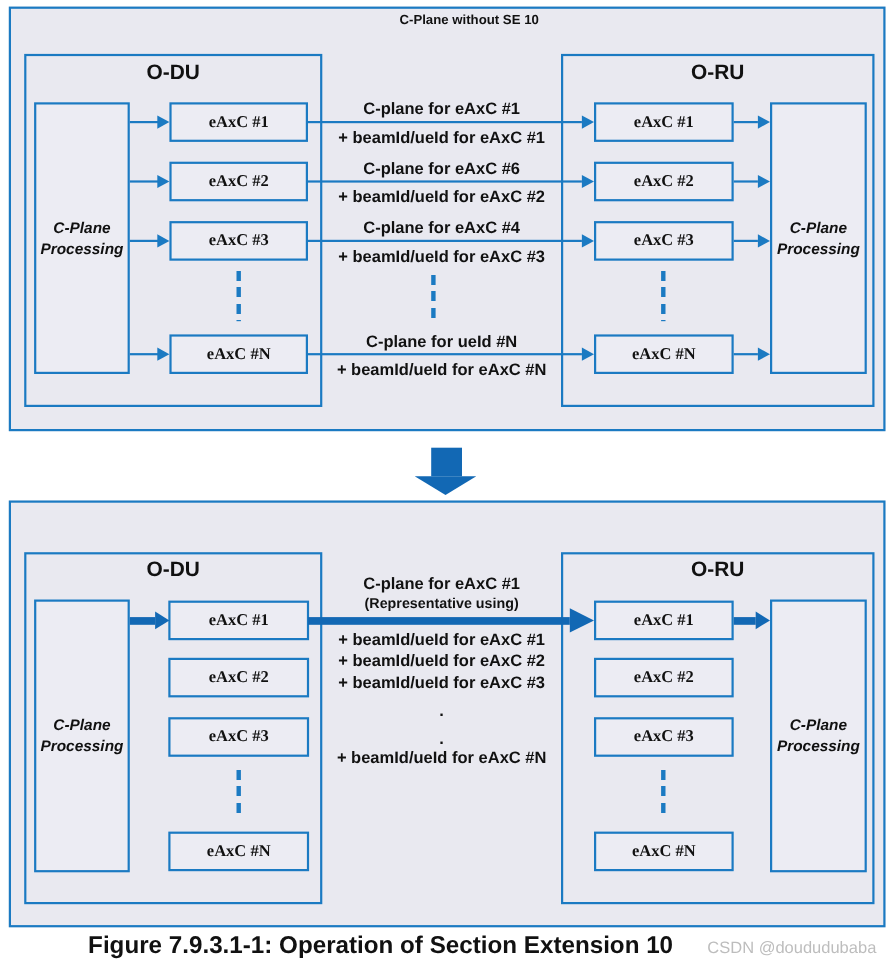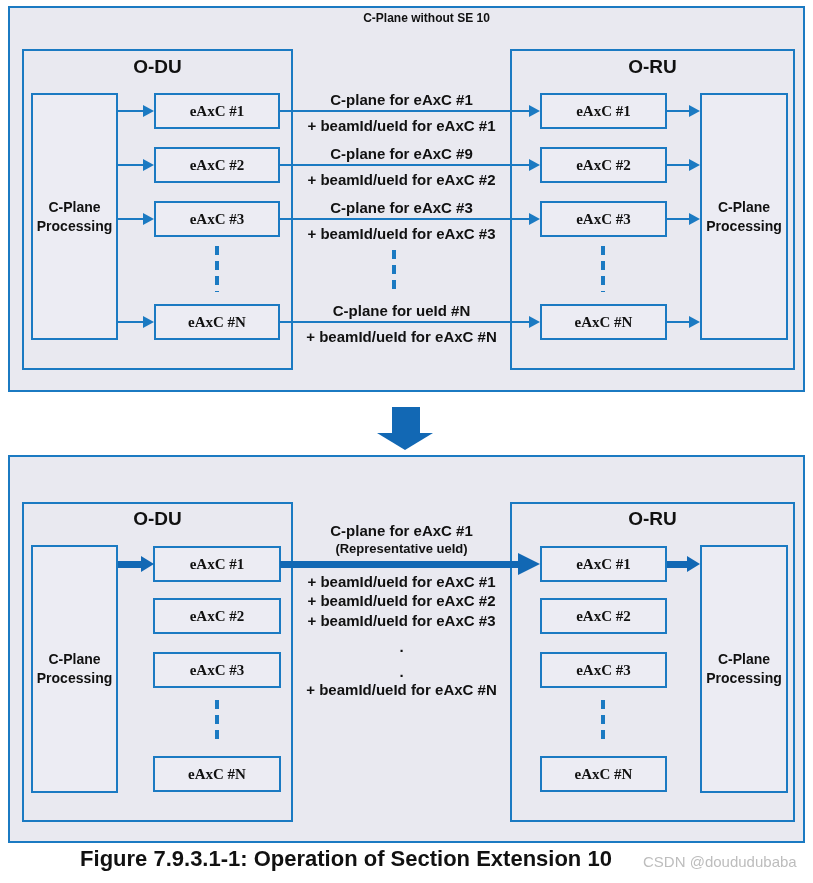--- a/index.html
+++ b/index.html
@@ -10,21 +10,21 @@
     --ink:#111111;
     --wm:#bdbdbd;
   }
   *{margin:0;padding:0;box-sizing:border-box;}
   body{background:#ffffff;font-family:"Liberation Sans",sans-serif;color:var(--ink);}
   .page{position:relative;width:813px;height:883px;background:#ffffff;overflow:hidden;}
   .panel{position:absolute;border:2px solid var(--blue);background:var(--panel);}
   .gbox{position:absolute;border:2px solid var(--blue);background:var(--panel);}
   .procbox{position:absolute;border:2px solid var(--blue);background:var(--boxfill);
            display:flex;align-items:center;justify-content:center;text-align:center;
-           font-weight:bold;font-size:14px;line-height:19px;padding:6px;}
+           font-weight:bold;font-size:14px;line-height:19px;padding:6px;font-style:italic;}
   .eaxc{position:absolute;border:2px solid var(--blue);background:var(--boxfill);
         display:flex;align-items:center;justify-content:center;
         font-weight:bold;font-size:15px;font-family:Liberation Serif, serif;}
   .dtitle{position:absolute;text-align:center;font-weight:bold;font-size:12px;margin-left:20px;}
   .gtitle{position:absolute;text-align:center;font-weight:bold;font-size:19px;}
   .hline{position:absolute;height:2px;background:var(--blue);}
   .ahead{position:absolute;width:0;height:0;border-top:6px solid transparent;
          border-bottom:6px solid transparent;border-left:11px solid var(--blue);}
   .thline{position:absolute;height:7px;background:var(--arrow);}
   .thead{position:absolute;width:0;height:0;border-top:8px solid transparent;
@@ -76,30 +76,30 @@
   <div class="ahead" style="left:689px;top:105px;"></div>
   <div class="lbl" style="top:92px;">C-plane for eAxC #1</div>
   <div class="lbl" style="top:118px;">+ beamId/ueId for eAxC #1</div>
 
   <div class="hline" style="left:118px;top:164px;width:26px;"></div>
   <div class="ahead" style="left:143px;top:159px;"></div>
   <div class="hline" style="left:280px;top:164px;width:249px;"></div>
   <div class="ahead" style="left:529px;top:159px;"></div>
   <div class="hline" style="left:667px;top:164px;width:22px;"></div>
   <div class="ahead" style="left:689px;top:159px;"></div>
-  <div class="lbl" style="top:146px;">C-plane for eAxC #9</div>
+  <div class="lbl" style="top:146px;">C-plane for eAxC #6</div>
   <div class="lbl" style="top:172px;">+ beamId/ueId for eAxC #2</div>
 
   <div class="hline" style="left:118px;top:218px;width:26px;"></div>
   <div class="ahead" style="left:143px;top:213px;"></div>
   <div class="hline" style="left:280px;top:218px;width:249px;"></div>
   <div class="ahead" style="left:529px;top:213px;"></div>
   <div class="hline" style="left:667px;top:218px;width:22px;"></div>
   <div class="ahead" style="left:689px;top:213px;"></div>
-  <div class="lbl" style="top:200px;">C-plane for eAxC #3</div>
+  <div class="lbl" style="top:200px;">C-plane for eAxC #4</div>
   <div class="lbl" style="top:226px;">+ beamId/ueId for eAxC #3</div>
 
   <div class="vdash" style="left:215px;top:246px;height:46px;"></div>
   <div class="vdash" style="left:392px;top:250px;height:42px;"></div>
   <div class="vdash" style="left:601px;top:246px;height:46px;"></div>
 
   <div class="hline" style="left:118px;top:321px;width:26px;"></div>
   <div class="ahead" style="left:143px;top:316px;"></div>
   <div class="hline" style="left:280px;top:321px;width:249px;"></div>
   <div class="ahead" style="left:529px;top:316px;"></div>
@@ -130,21 +130,21 @@
   <div class="eaxc" style="left:540px;top:756px;width:127px;height:36px;">eAxC #N</div>
 
   <div class="thline" style="left:118px;top:561px;width:23px;"></div>
   <div class="thead" style="left:141px;top:556px;"></div>
   <div class="thline" style="left:280px;top:561px;width:238px;"></div>
   <div class="bighead" style="left:518px;top:553px;"></div>
   <div class="thline" style="left:667px;top:561px;width:20px;"></div>
   <div class="thead" style="left:687px;top:556px;"></div>
 
   <div class="lbl" style="top:523px;">C-plane for eAxC #1</div>
-  <div class="lbl lbl-sm" style="top:541px;">(Representative ueId)</div>
+  <div class="lbl lbl-sm" style="top:541px;">(Representative using)</div>
   <div class="lbl" style="top:574px;">+ beamId/ueId for eAxC #1</div>
   <div class="lbl" style="top:593px;">+ beamId/ueId for eAxC #2</div>
   <div class="lbl" style="top:613px;">+ beamId/ueId for eAxC #3</div>
   <div class="lbl" style="top:639px;">.</div>
   <div class="lbl" style="top:664px;">.</div>
   <div class="lbl" style="top:682px;">+ beamId/ueId for eAxC #N</div>
 
   <div class="vdash" style="left:215px;top:700px;height:44px;"></div>
   <div class="vdash" style="left:601px;top:700px;height:44px;"></div>
 

